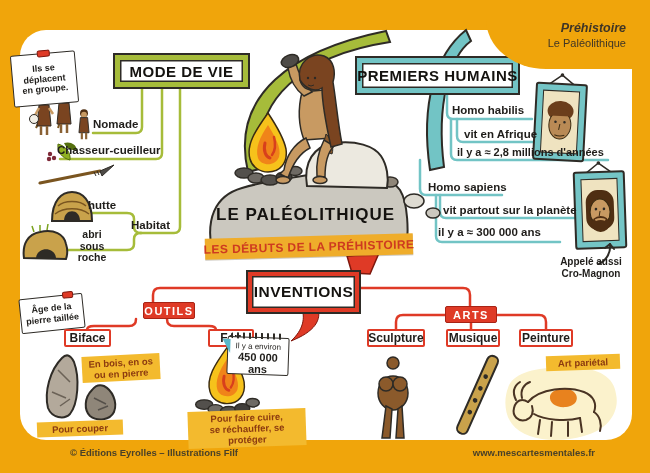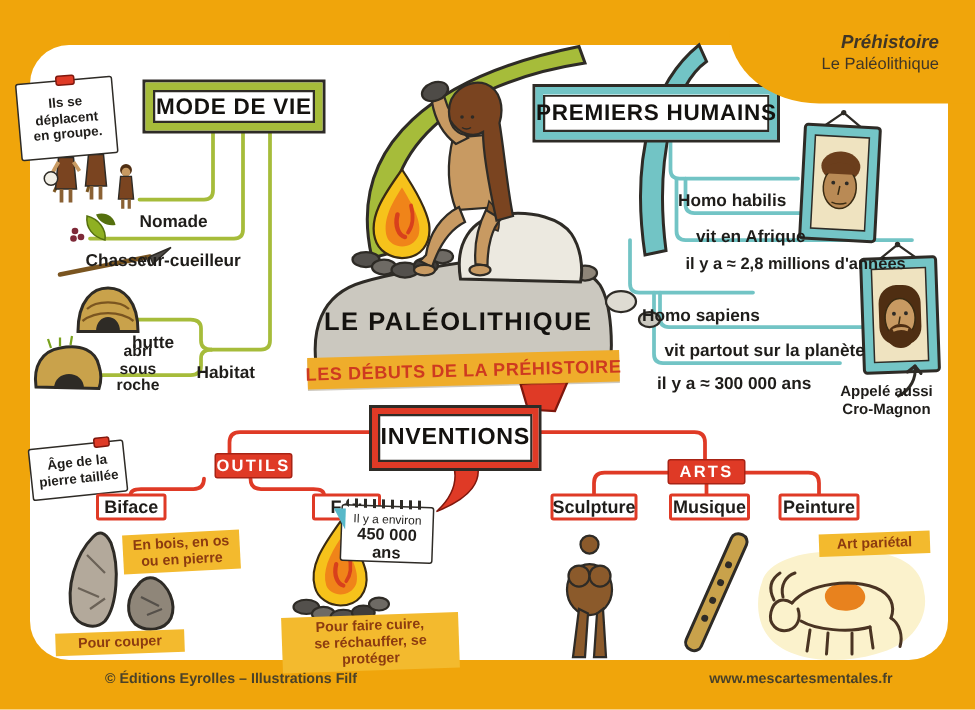--- a/index.html
+++ b/index.html
@@ -1,20 +1,20 @@
 <!DOCTYPE html>
 <html><head>
 <meta charset="utf-8">
 <style>
   html,body{margin:0;padding:0;}
   body{font-family:"Liberation Sans","DejaVu Sans",sans-serif;}
   .stage{position:relative;width:650px;height:473px;background:#F0A50B;overflow:hidden;}
   .content{position:absolute;left:20px;top:30px;width:612px;height:410px;background:#fff;border-radius:26px;}
   svg.deco{position:absolute;left:0;top:0;z-index:1;}
-  .lbl{position:absolute;z-index:2;font-size:11.5px;font-weight:bold;color:#1f1d1a;white-space:nowrap;margin-top:24px;}
+  .lbl{position:absolute;z-index:2;font-size:11.5px;font-weight:bold;color:#1f1d1a;white-space:nowrap;}
   .lbl.small{font-size:11px;}
   .box{position:absolute;z-index:2;display:flex;align-items:center;justify-content:center;background:#fff;box-sizing:border-box;white-space:nowrap;}
   .box-big{font-weight:bold;color:#14120f;box-shadow:0 0 0 2px #2e2b26, inset 0 0 0 1.5px #2e2b26;}
   .bb-green{border:5px solid #A6BC3A;font-size:15px;letter-spacing:.5px;}
   .bb-teal{border:5px solid #72C4C5;font-size:15px;letter-spacing:.5px;}
   .bb-red{border:4px solid #DF3A26;font-size:15.5px;letter-spacing:.5px;}
   .box-small{border:2px solid #DF3A26;border-radius:2px;font-weight:bold;font-size:12px;color:#1f1d1a;}
   .box-fill{background:#DF3A26;border:1.5px solid #a82315;border-radius:2px;color:#fff;font-weight:bold;font-size:11px;letter-spacing:1.5px;}
   .sticky{position:absolute;z-index:2;background:#fff;border:1.6px solid #2e2b26;border-radius:2px;color:#1f1d1a;font-size:9px;font-weight:bold;text-align:center;line-height:10.5px;display:flex;flex-direction:column;justify-content:center;}
   .pin{position:absolute;width:11px;height:5px;background:#DF3A26;border:1px solid #7e170d;border-radius:2px;}
@@ -252,21 +252,21 @@
     <span>Ils se</span>
     <span>déplacent</span>
     <span>en groupe.</span>
   </div>
   <div class="sticky" style="left:20px;top:296px;width:62px;height:33px;transform:rotate(-6deg);">
     <div class="pin" style="top:-4px;right:8px;width:9px;"></div>
     <span>Âge de la</span>
     <span>pierre taillée</span>
   </div>
 
-  <div class="box box-big bb-green" style="left:97px;top:55px;width:118px;height:32px;">MODE DE VIE</div>
+  <div class="box box-big bb-green" style="left:115px;top:55px;width:133px;height:32px;">MODE DE VIE</div>
   <div class="box box-big bb-teal" style="left:357px;top:58px;width:161px;height:35px;">PREMIERS HUMAINS</div>
   <div class="box box-big bb-red" style="left:248px;top:272px;width:111px;height:40px;">INVENTIONS</div>
 
   <div class="rock-title">LE PALÉOLITHIQUE</div>
   <div class="banner">LES DÉBUTS DE LA PRÉHISTOIRE</div>
 
   <div class="lbl" style="left:93px;top:118px;">Nomade</div>
   <div class="lbl" style="left:57px;top:144px;">Chasseur-cueilleur</div>
   <div class="lbl" style="left:88px;top:199px;">hutte</div>
   <div class="lbl" style="left:131px;top:219px;">Habitat</div>

